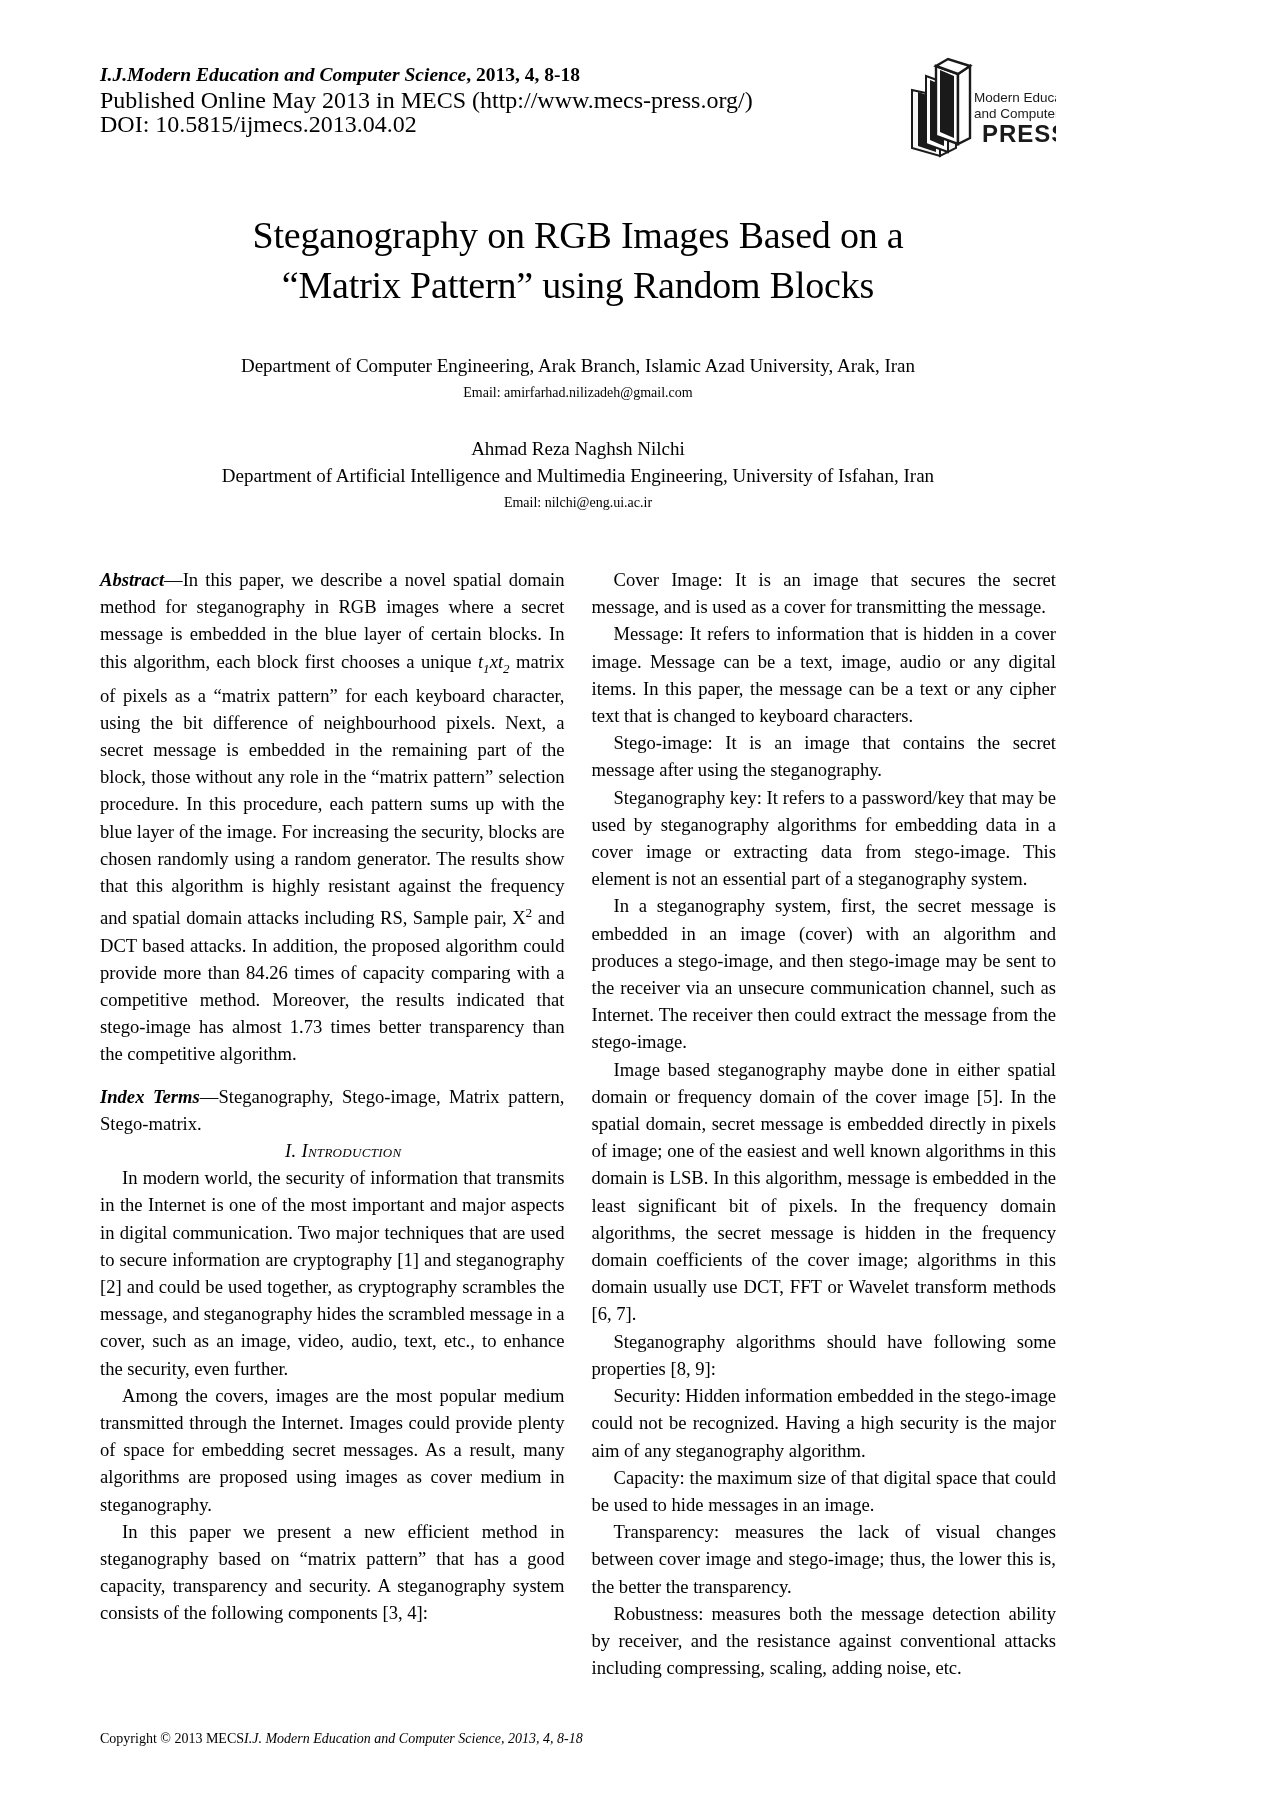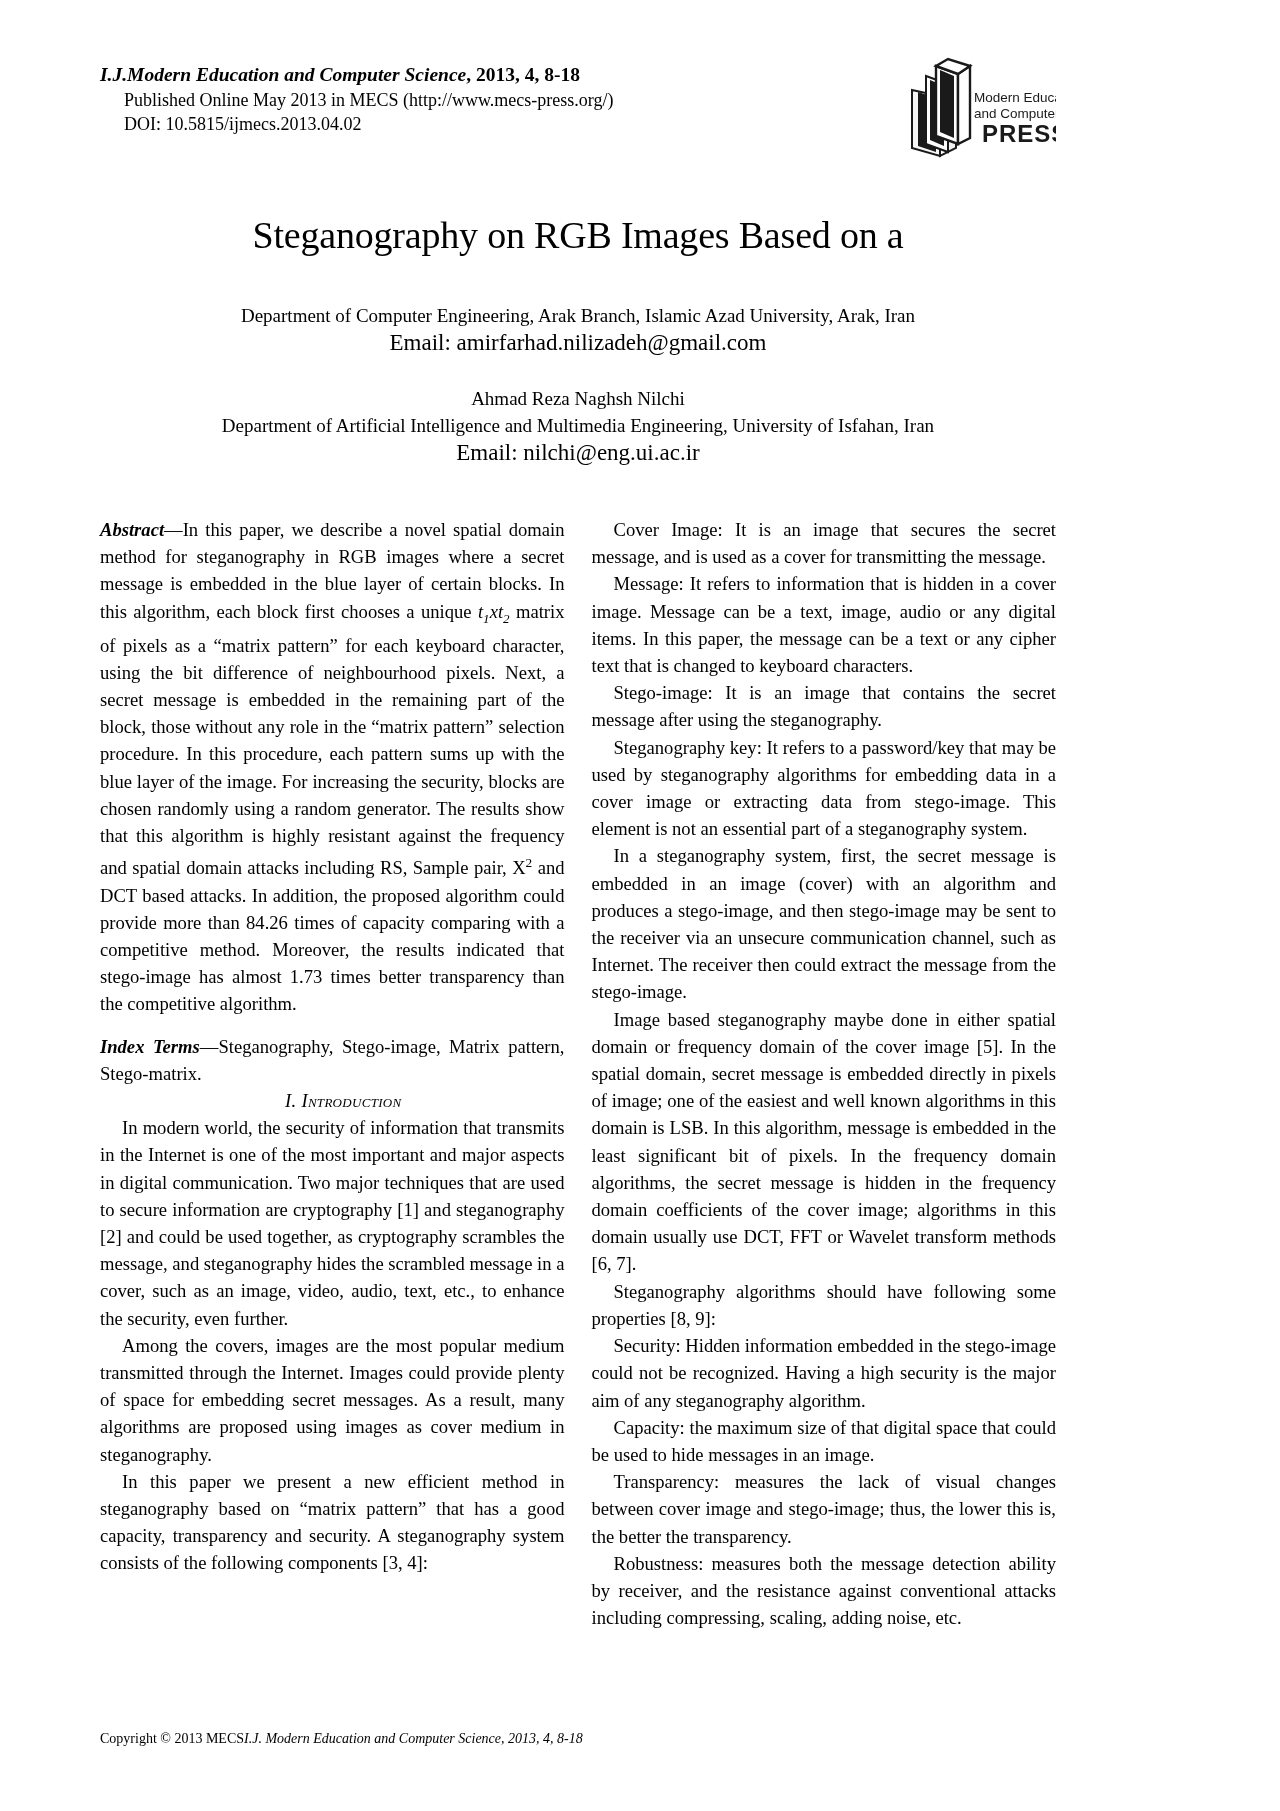--- a/index.html
+++ b/index.html
@@ -38,24 +38,23 @@
     white-space: nowrap;
   }
   .journal-line .jt {
     font-weight: bold;
     font-style: italic;
   }
   .journal-line .jv {
     font-weight: bold;
   }
   .pub-line, .doi-line {
-    font-size: 18px;
+    font-size: 24px;
     line-height: 24px;
     white-space: nowrap;
-    margin-left: 24px;
   }
   .logo {
     position: absolute;
     right: 0;
     top: 0;
     width: 160px;
     height: 104px;
   }
   .logo svg { display: block; }
 
@@ -81,21 +80,21 @@
   .author-group + .author-group { margin-top: 29px; }
   .author-name {
     font-size: 19px;
     line-height: 27px;
   }
   .author-affil {
     font-size: 19px;
     line-height: 27px;
   }
   .author-email {
-    font-size: 23px;
+    font-size: 14px;
     line-height: 27px;
   }
 
   
   .columns {
     margin-top: 50px;
     display: flex;
     gap: 27px;
     height: 1180px;
   }
@@ -176,20 +175,21 @@
           <text x="78" y="62" font-size="13.5">and Computer Science</text>
           <text x="86" y="86" font-size="24" font-weight="bold" letter-spacing="1">PRESS</text>
         </g>
       </svg>
     </div>
   </div>
 
   <div class="title-block">
     <h1 class="paper-title">
       <span>Steganography on RGB Images Based on a</span><br>
+      <span>“Matrix Pattern” using Random Blocks</span>
     </h1>
   </div>
 
   <div class="authors">
     <div class="author-group">
       <div class="author-affil">Department of Computer Engineering, Arak Branch, Islamic Azad University, Arak, Iran</div>
       <div class="author-email">Email: amirfarhad.nilizadeh@gmail.com</div>
     </div>
     <div class="author-group">
       <div class="author-name">Ahmad Reza Naghsh Nilchi</div>

